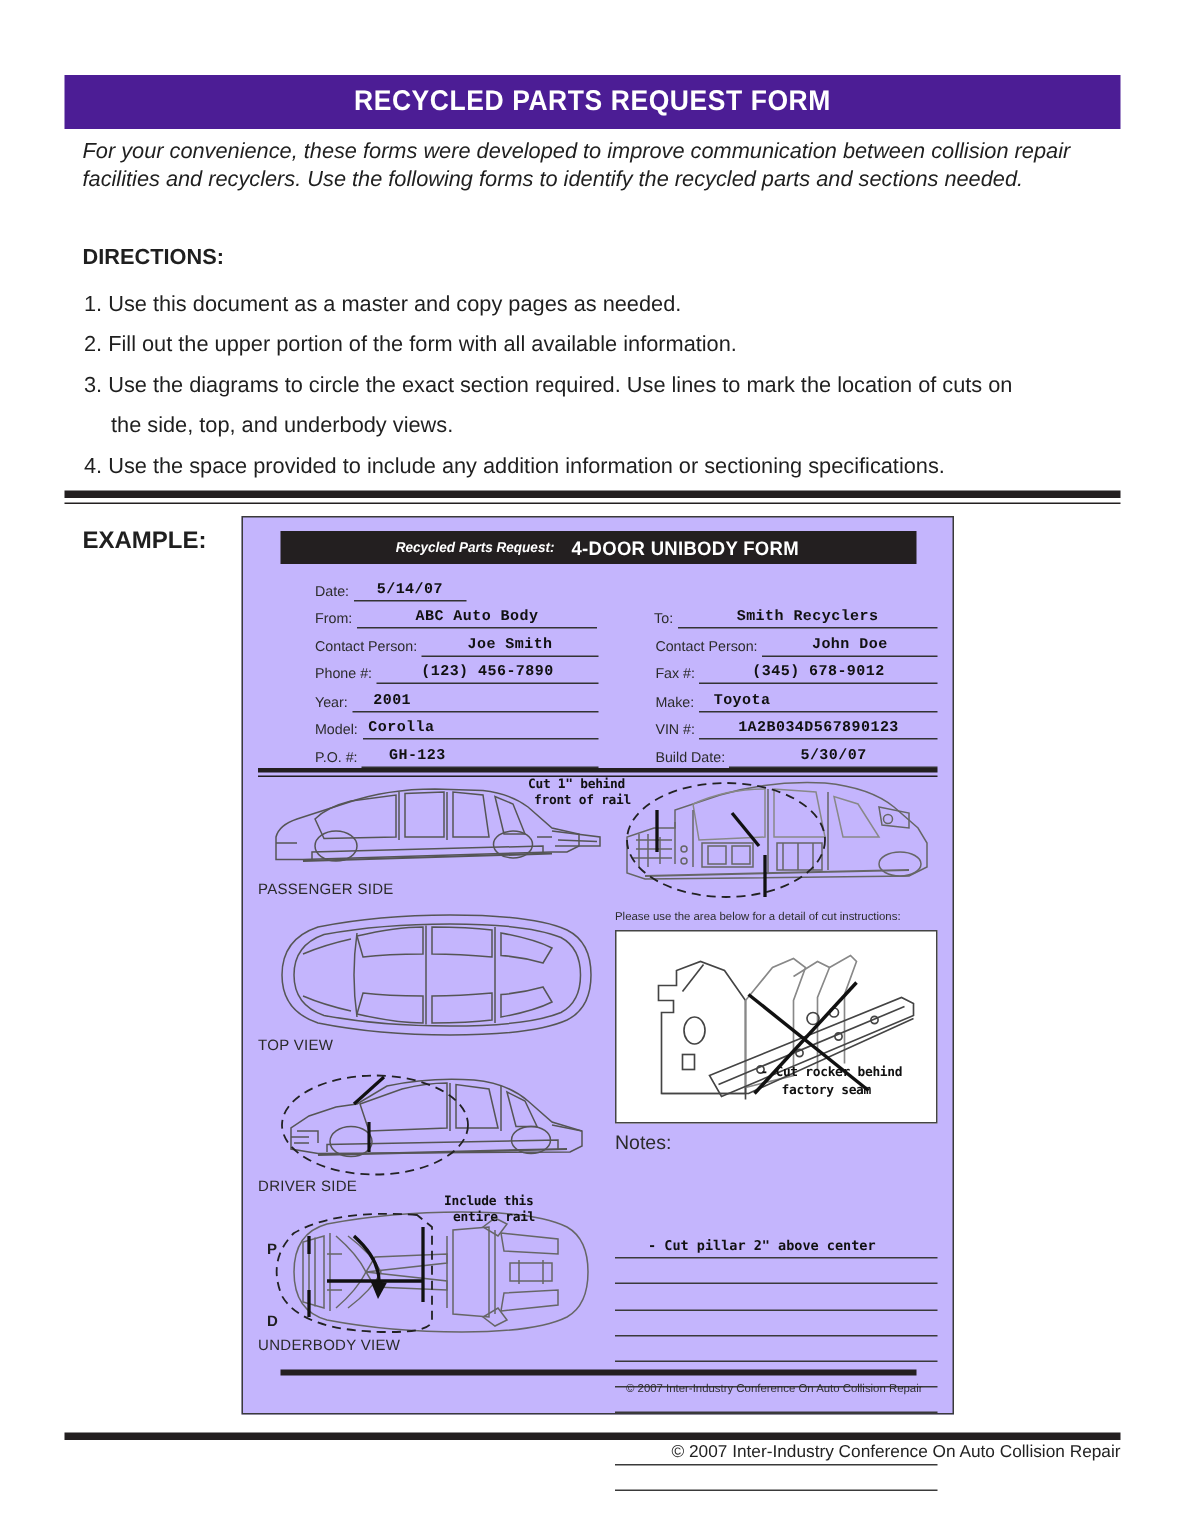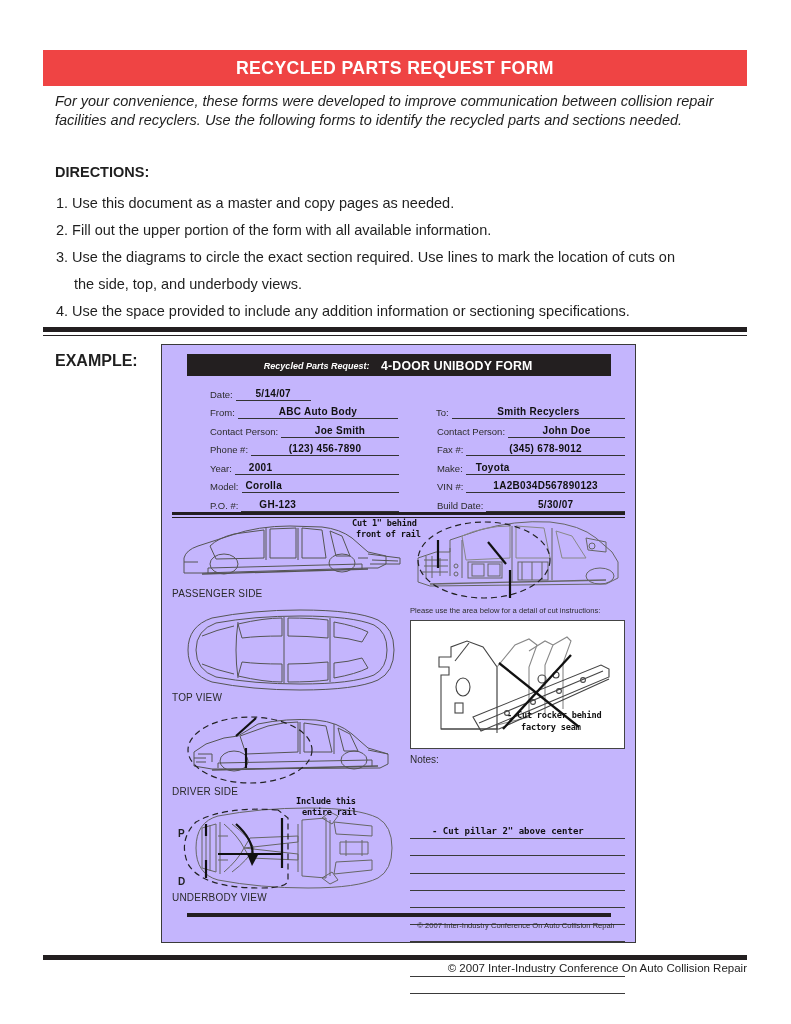--- a/index.html
+++ b/index.html
@@ -2,21 +2,21 @@
 <html><head>
 <meta charset="utf-8">
 <style>
   html,body{margin:0;padding:0;background:#fff;}
   body{width:791px;height:1024px;position:relative;font-family:"Liberation Sans",sans-serif;color:#1f1f1f;overflow:hidden;}
 
   
   .page{position:absolute;left:0;top:0;width:791px;height:1024px;background:#fff;}
 
   
-  .titlebar{position:absolute;left:43px;top:50px;width:704px;height:36px;background:#ef4444;
+  .titlebar{position:absolute;left:43px;top:50px;width:704px;height:36px;background:#4c1d95;
             display:flex;align-items:center;justify-content:center;}
   .titlebar .t{color:#fff;font-weight:bold;font-size:19px;letter-spacing:.4px;
                font-family:"Liberation Sans",sans-serif;transform:scaleX(.93);}
 
   
   .intro{position:absolute;left:55px;top:92px;width:690px;font-style:italic;font-size:14.5px;
          line-height:19px;font-family:"Liberation Sans",sans-serif;}
 
   
   .dirhead{position:absolute;left:55px;top:164px;font-weight:bold;font-size:14.5px;}
@@ -44,39 +44,39 @@
   
   .fields{position:absolute;left:0;top:28px;width:453px;}
   .frow{display:flex;height:18.5px;}
   .fcell{position:relative;display:flex;align-items:flex-end;margin-left:38px;}
   .fcell.left{width:227px;}
   .fcell.right{width:226px;}
   .flabel{font-size:9.5px;color:#2c2c2c;white-space:nowrap;padding-bottom:1px;
           font-family:"Liberation Sans",sans-serif;}
   .fline{flex:1;border-bottom:1.1px solid #333;position:relative;height:14px;margin-left:3px;}
   .fval{position:absolute;left:0;right:0;bottom:1px;text-align:center;font-size:10px;font-weight:bold;
-        font-family:Liberation Sans, sans-serif;letter-spacing:.3px;color:#111;white-space:nowrap;}
+        font-family:Liberation Mono, monospace;letter-spacing:.3px;color:#111;white-space:nowrap;}
   .fline.short{flex:none;width:75px;}
 
   
   .fdiv{position:absolute;left:0;width:453px;background:#231f20;}
 
   
   .diagrams{position:absolute;left:0;top:164px;width:453px;height:400px;}
   .dcol-l{position:absolute;left:0;top:0;width:232px;}
   .dcol-r{position:absolute;left:238px;top:0;width:215px;}
 
   .viewlabel{font-size:10px;letter-spacing:.2px;color:#2a2a2a;margin-top:-2px;}
   .hand{font-family:"DejaVu Sans Mono",monospace;font-weight:bold;font-size:8.6px;
         letter-spacing:-.2px;color:#111;line-height:11px;}
 
   .cutbox{position:absolute;left:0;top:16px;width:213px;height:127px;border:1.1px solid #444;background:#fff;}
   .cuthdr{position:absolute;left:0;top:2px;font-size:7.6px;color:#2c2c2c;white-space:nowrap;}
 
-  .noteshdr{position:absolute;left:0;top:150px;font-size:10px;color:#2c2c2c;}
+  .noteshdr{position:absolute;left:0;top:150px;font-size:13px;color:#2c2c2c;}
   .notelines{position:absolute;left:0;top:160px;width:215px;}
   .noteline{height:16.2px;border-bottom:1.2px solid #3a3a3a;position:relative;}
   .noteval{position:absolute;left:22px;bottom:2px;font-family:"DejaVu Sans Mono",monospace;
            font-weight:bold;font-size:9px;color:#111;white-space:nowrap;}
 
   .form-foot-rule{position:absolute;left:15px;bottom:17px;width:424px;height:4px;background:#231f20;}
   .form-copy{position:absolute;left:0;right:10px;bottom:4px;text-align:right;font-size:7.6px;color:#2f2f2f;}
 
   
   .bottom-rule{position:absolute;left:43px;top:955px;width:704px;height:5px;background:#231f20;}

